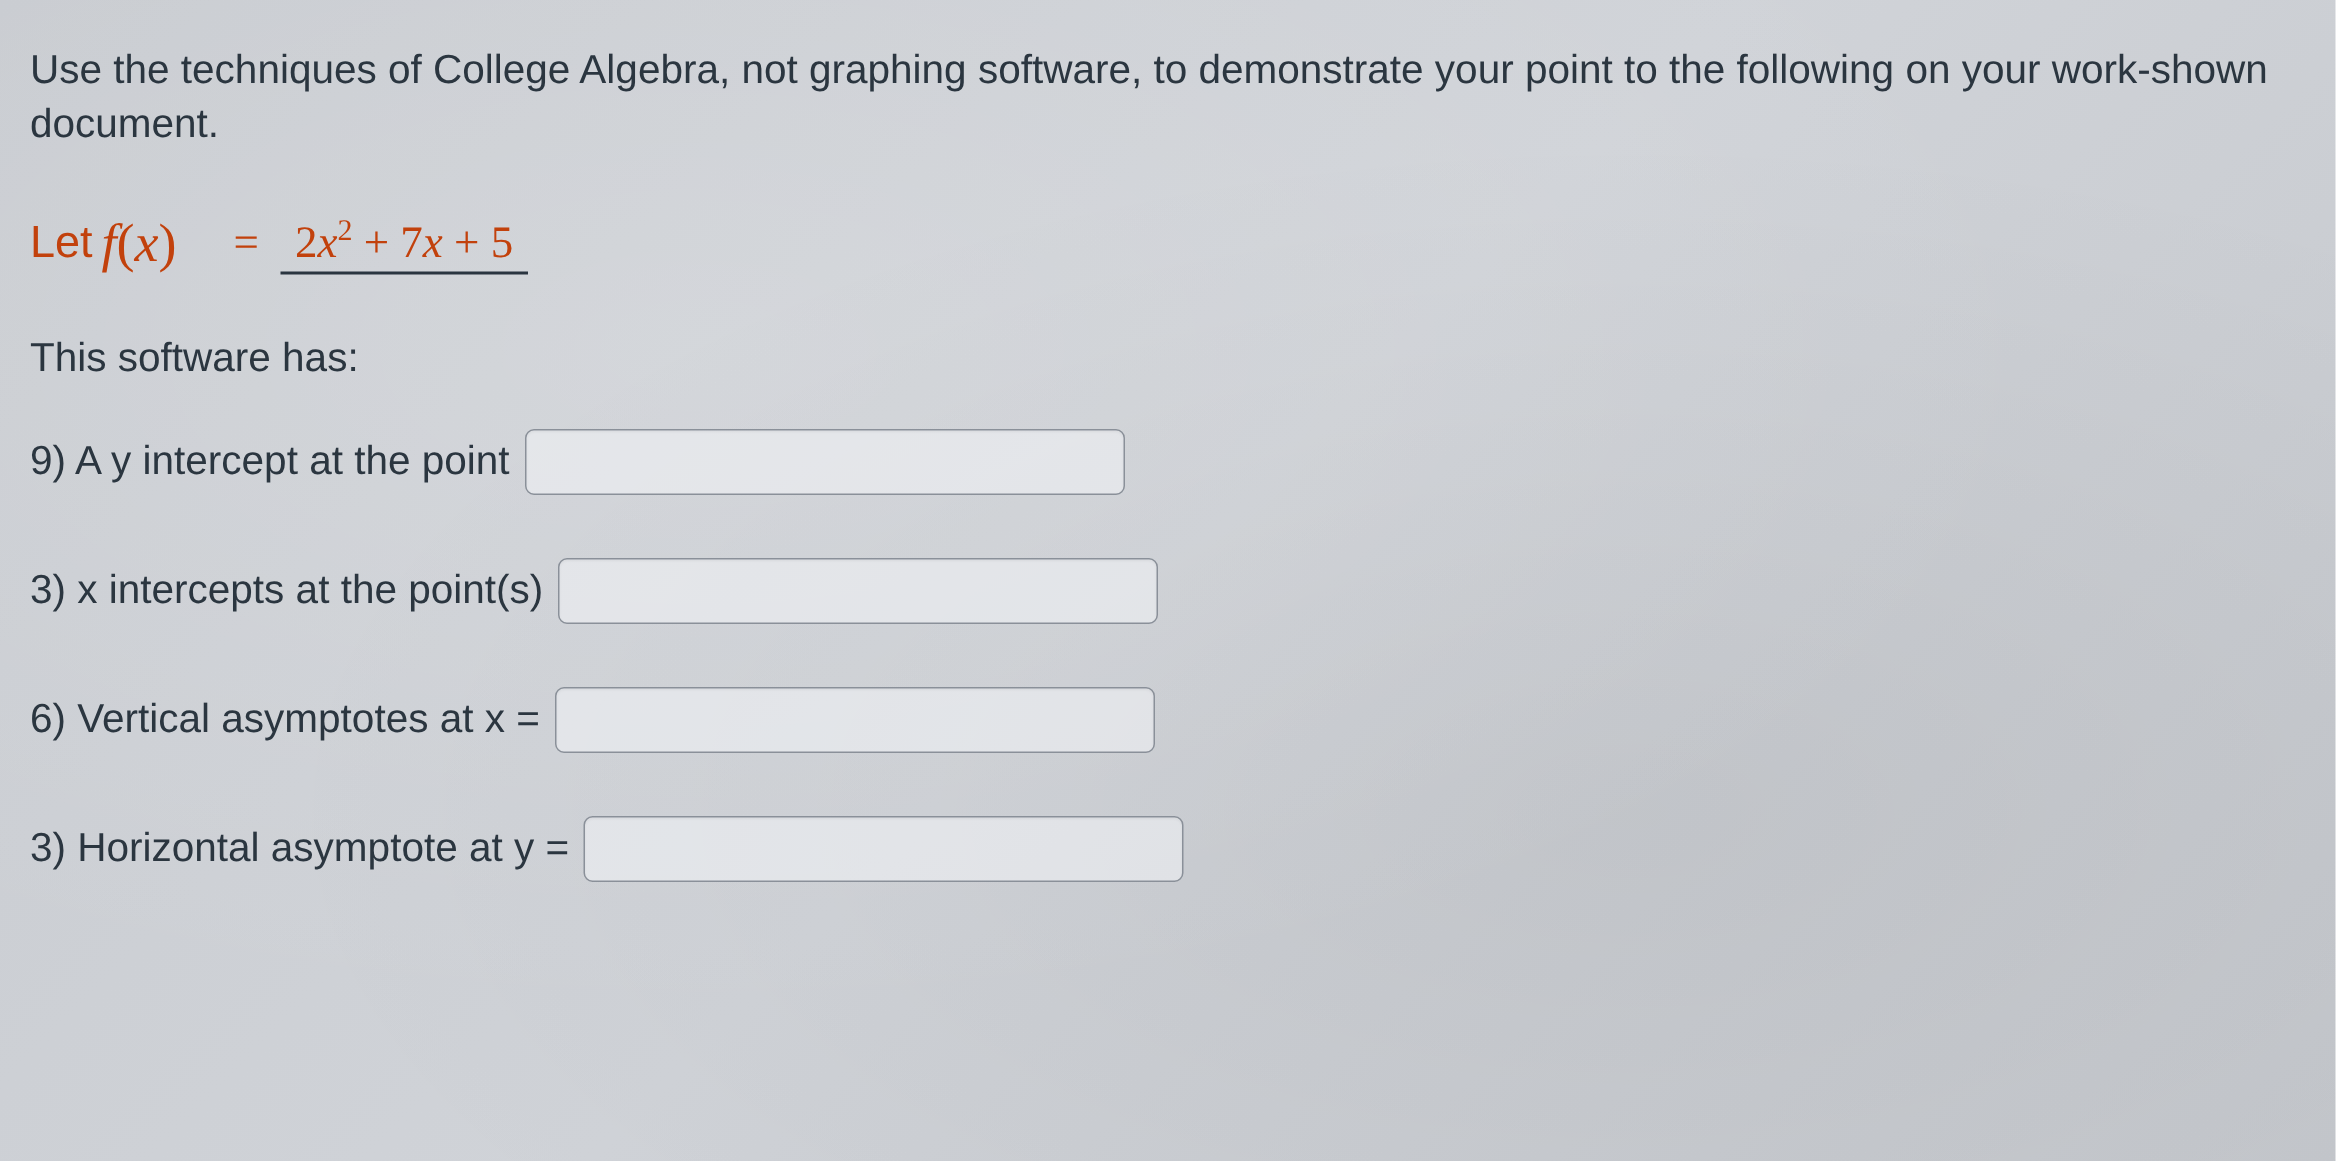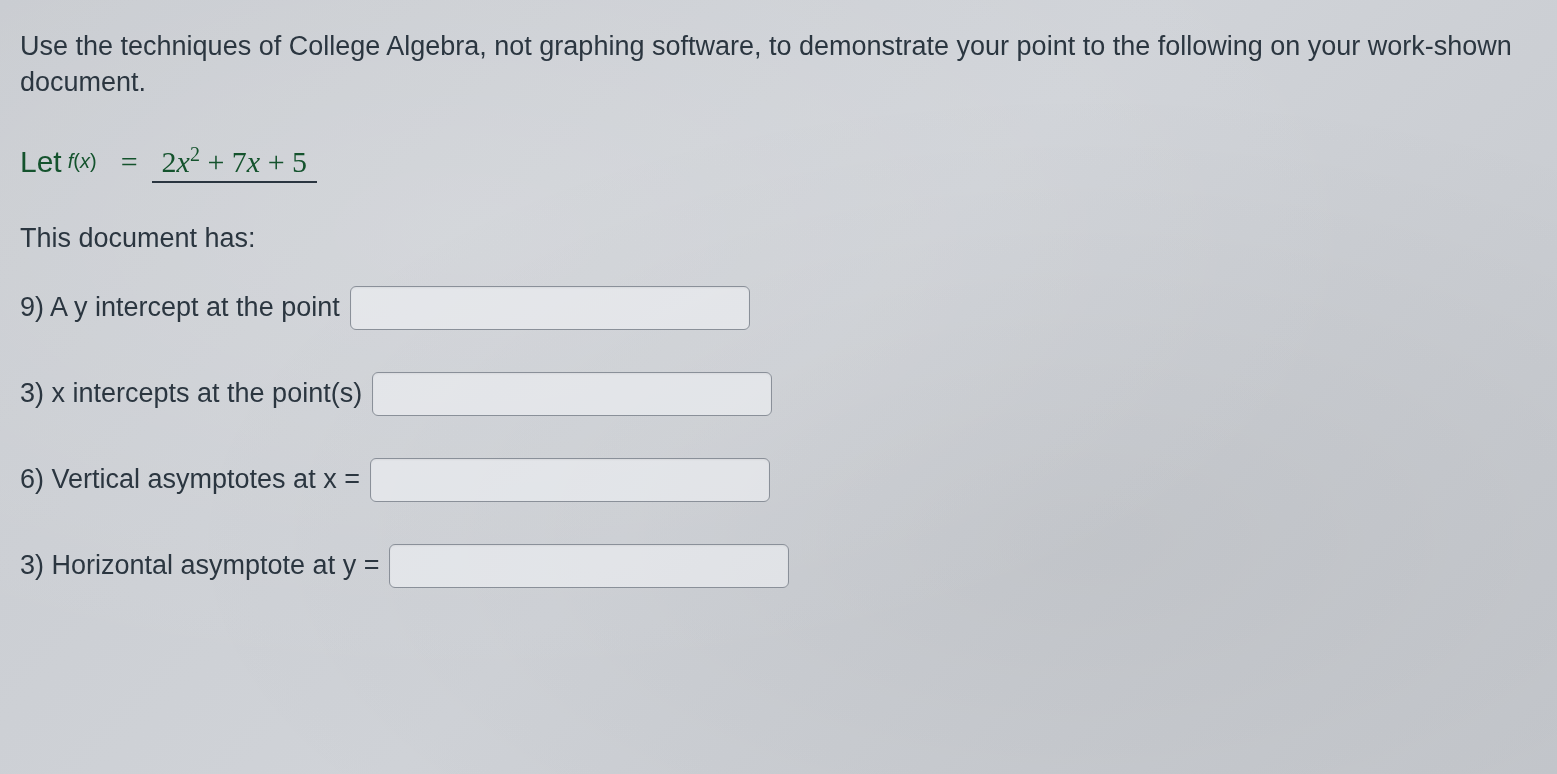--- a/index.html
+++ b/index.html
@@ -37,31 +37,31 @@
       line-height: 1.35;
       font-weight: 500;
       color: #2b3640;
       margin-bottom: 40px;
     }
     .formula-row {
       display: flex;
       align-items: center;
       margin-bottom: 40px;
       font-size: 30px;
-      color: #14532d;
+      color: #c2410c;
     }
     .formula-label {
       font-family: Arial, sans-serif;
       margin-right: 6px;
     }
     .math-fx {
-      font-family: Liberation Sans, sans-serif;
+      font-family: Liberation Serif, serif;
       font-style: italic;
-      font-size: 20px;
-      margin-right: 10px;
+      font-size: 36px;
+      margin-right: 24px;
     }
     .math-fx .paren {
       font-style: normal;
     }
     .equals {
       font-family: 'Times New Roman', Times, serif;
       font-size: 30px;
       margin: 0 14px;
     }
     .fraction {
@@ -124,21 +124,21 @@
 
   <div class="formula-row">
     <span class="formula-label">Let</span>
     <span class="math-fx"><span>f</span><span class="paren">(</span><span>x</span><span class="paren">)</span></span>
     <span class="equals">=</span>
     <span class="fraction">
       <span class="num">2<span class="x">x</span><sup>2</sup> + 7<span class="x">x</span> + 5</span>
     </span>
   </div>
 
-  <p class="section-label">This document has:</p>
+  <p class="section-label">This software has:</p>
 
   <div class="question-row">
     <span class="question-text">9) A y intercept at the point</span>
     <input type="text" class="answer-input" value="" style="">
   </div>
 
   <div class="question-row">
     <span class="question-text">3) x intercepts at the point(s)</span>
     <input type="text" class="answer-input" value="" style="">
   </div>

